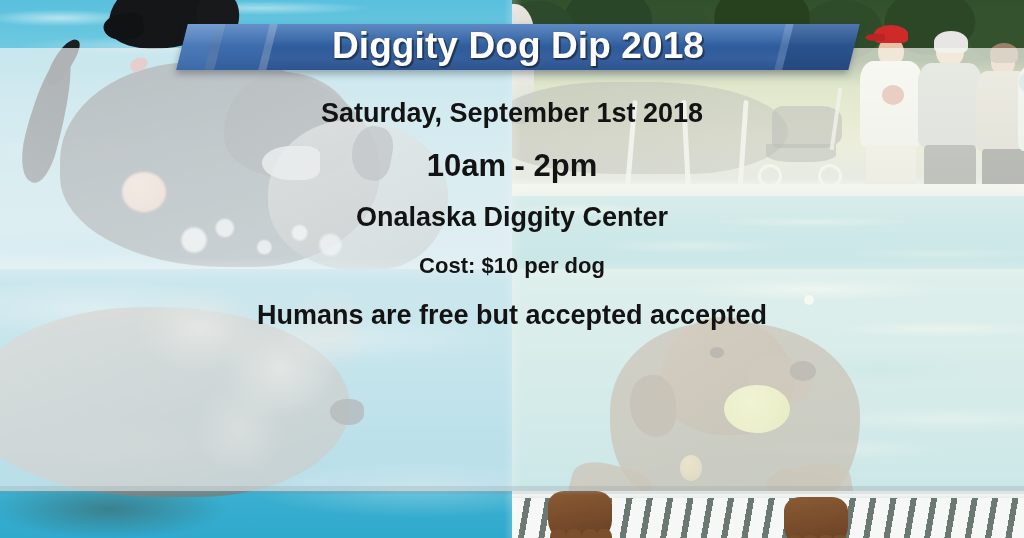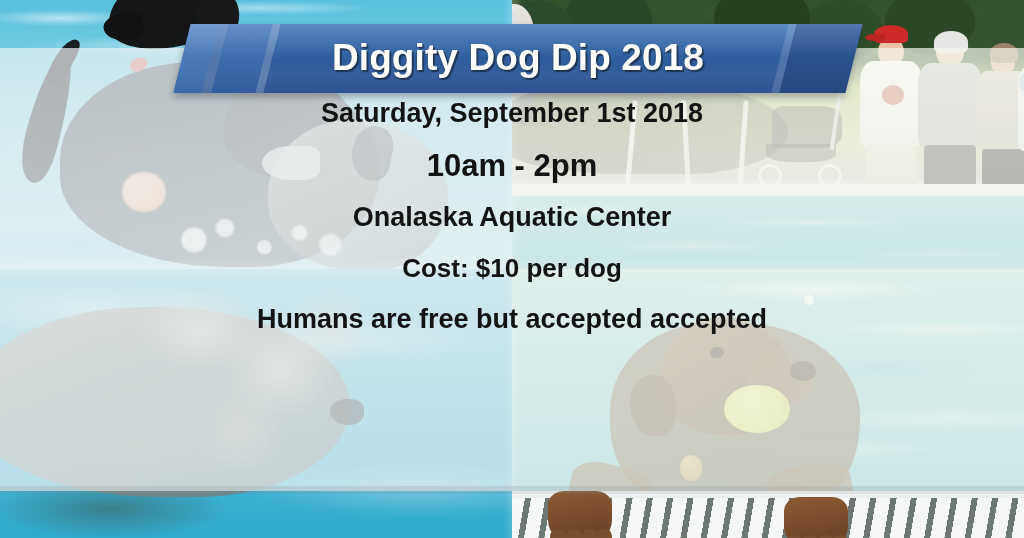--- a/index.html
+++ b/index.html
@@ -389,21 +389,21 @@
     position:absolute; left:512px; top:48px; width:512px; height:443px;
     background:rgba(245,246,238,.70);
   }
   .overlay-edge-bottom{
     position:absolute; left:0; top:486px; width:1024px; height:8px;
     background:linear-gradient(180deg,rgba(160,170,172,.35),rgba(120,132,134,.18));
   }
 
   
   .banner-wrap{
-    position:absolute; left:182px; top:24px; width:672px; height:69px;
+    position:absolute; left:182px; top:24px; width:672px; height:46px;
   }
   .banner{
     position:absolute; inset:0;
     transform:skewX(-14deg);
     background:linear-gradient(180deg,#3e73b8 0%,#3a6cae 18%,#2f5c9c 52%,#365f9d 74%,#2d548f 100%);
     box-shadow:0 4px 7px rgba(30,40,55,.34);
     overflow:hidden;
   }
   .banner .stripe{ position:absolute; top:0; height:100%; }
   .banner .s1{ left:0;    width:28px; background:linear-gradient(180deg,#5d8cc9,#3f6cab); opacity:.9; }
@@ -437,21 +437,21 @@
   .details .line{
     color:#131313;
     font-weight:bold;
     text-align:center;
     white-space:nowrap;
     line-height:1.0;
   }
   .details .l1{ font-size:27px; margin-bottom:23px; }
   .details .l2{ font-size:31px; margin-bottom:23px; }
   .details .l3{ font-size:27px; margin-bottom:24px; }
-  .details .l4{ font-size:26px; margin-bottom:25px; }
+  .details .l4{ font-size:22px; margin-bottom:25px; }
   .details .l5{ font-size:27px; }
 </style>
 </head>
 <body>
 
 <div class="poster">
 
   <div class="collage">
 
     <div class="quad q-tl">
@@ -577,18 +577,18 @@
       <span class="stripe s5"></span>
       <span class="stripe s6"></span>
       <span class="gloss"></span>
     </div>
     <div class="banner-title">Diggity Dog Dip 2018</div>
   </div>
 
   <div class="details">
     <div class="line l1">Saturday, September 1st 2018</div>
     <div class="line l2">10am - 2pm</div>
-    <div class="line l3">Onalaska Aquatic Center</div>
+    <div class="line l3">Onalaska Diggity Center</div>
     <div class="line l4">Cost: $10 per dog</div>
     <div class="line l5">Humans are free but accepted accepted</div>
   </div>
 
 </div>
 
 </body></html>

